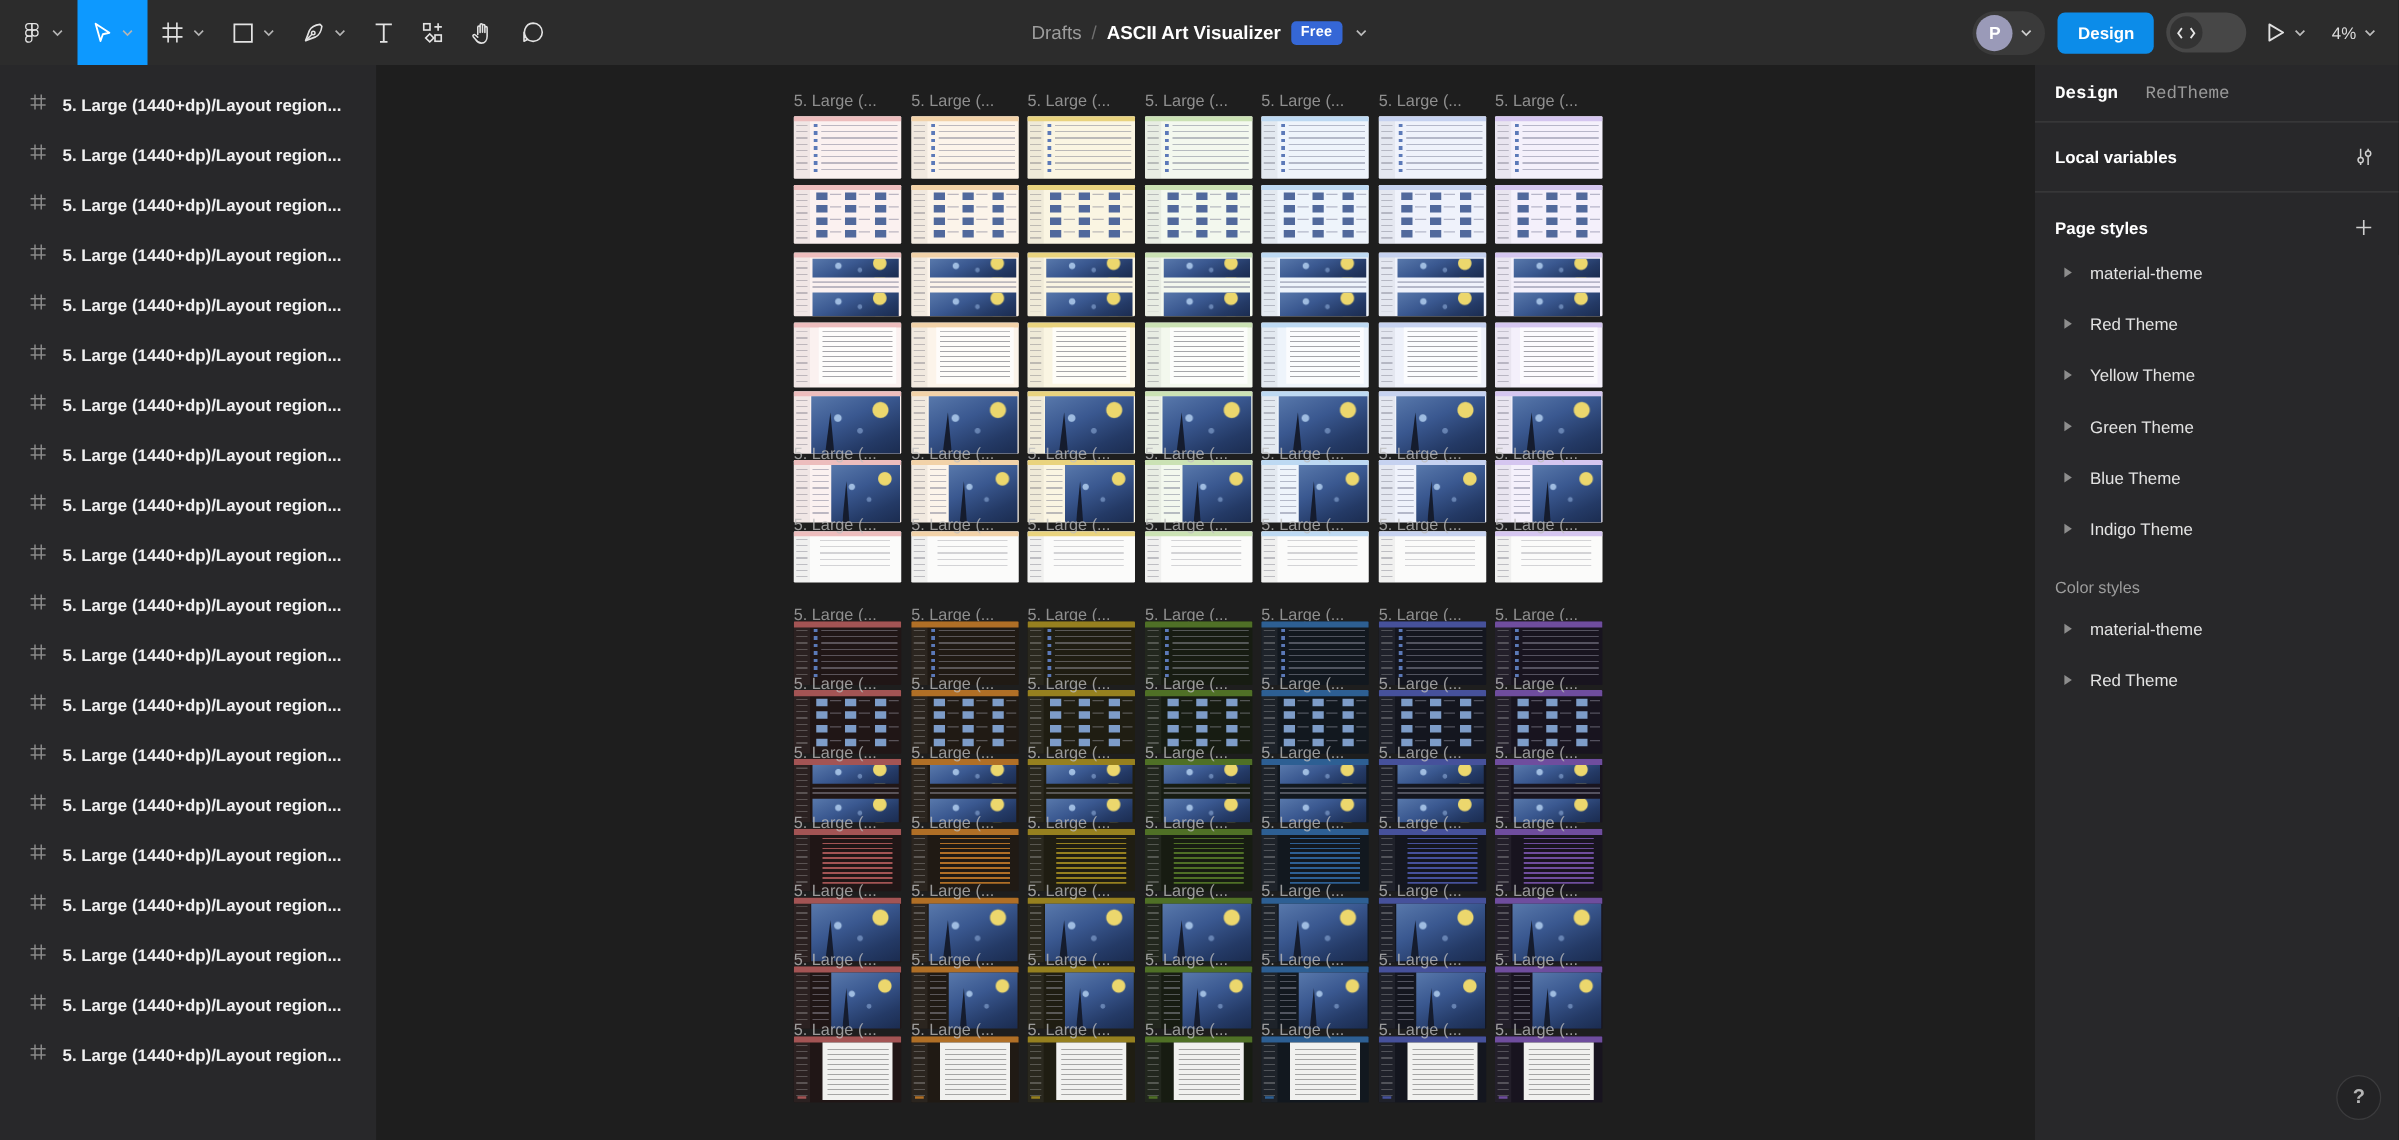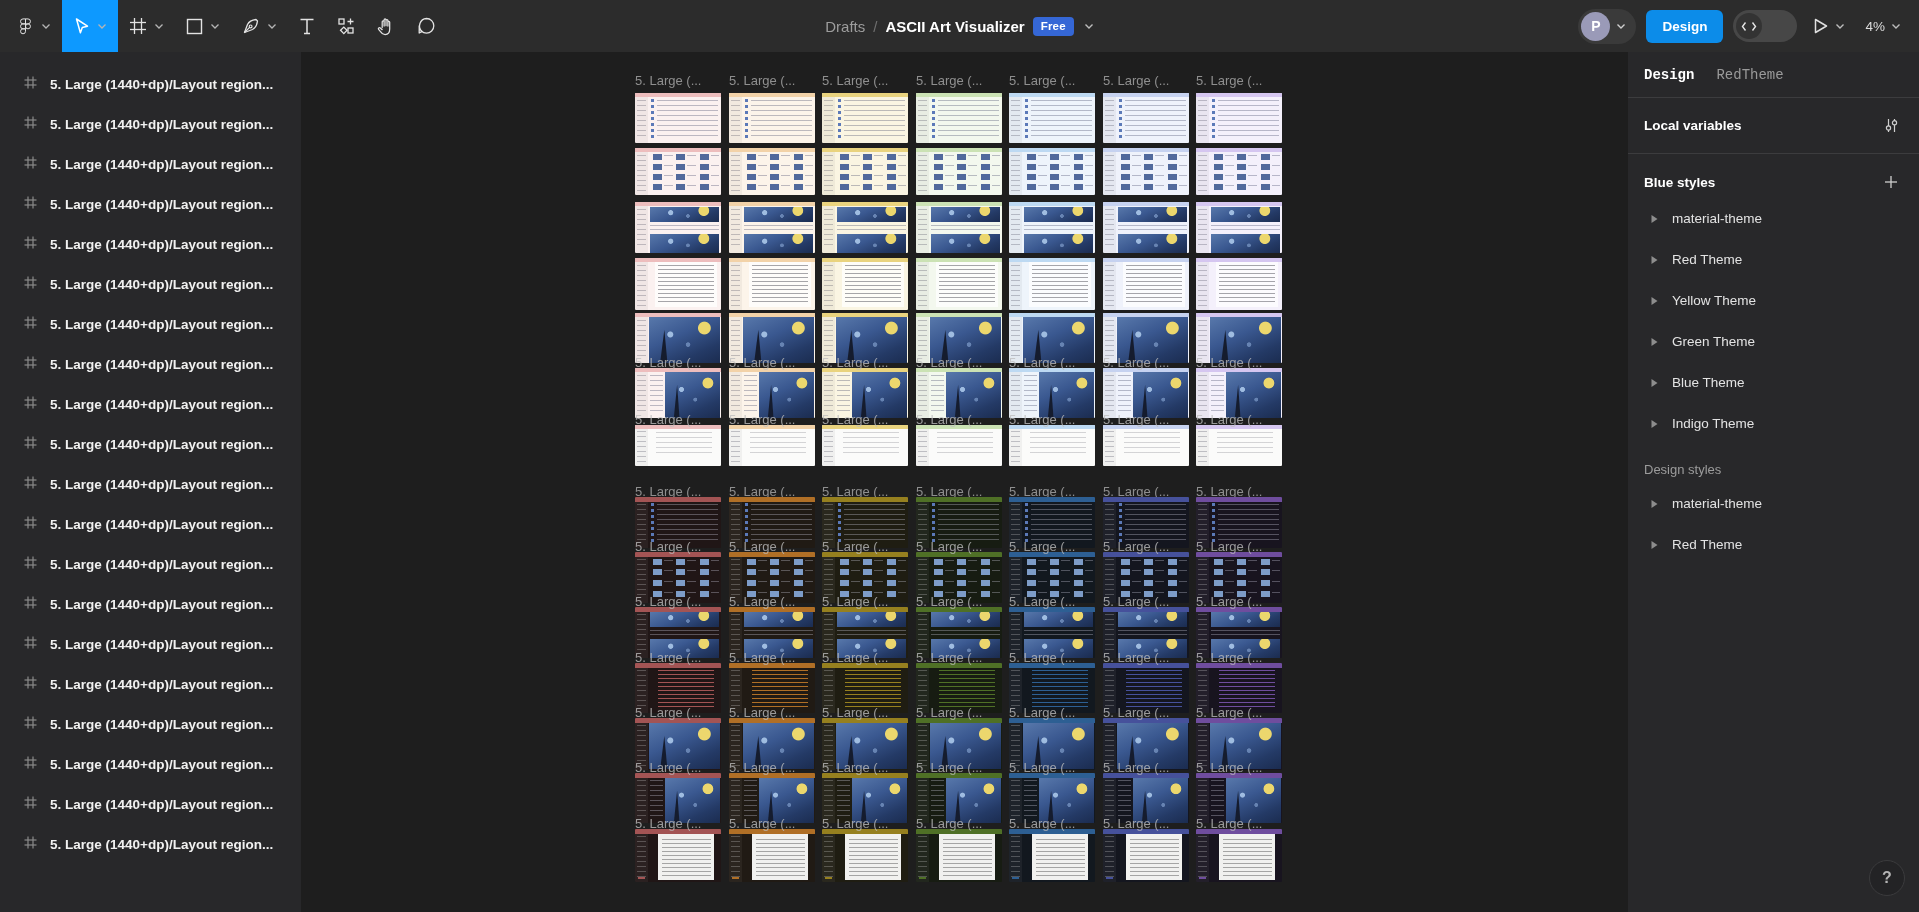--- a/index.html
+++ b/index.html
@@ -1618,21 +1618,21 @@
       <svg width="15" height="15" viewBox="0 0 15 15">
           <line x1="4.5" y1="1" x2="4.5" y2="14" stroke="#cfcfcf" stroke-width="1.2"></line>
           <line x1="10.5" y1="1" x2="10.5" y2="14" stroke="#cfcfcf" stroke-width="1.2"></line>
           <circle cx="4.5" cy="10" r="2.1" fill="#28282a" stroke="#cfcfcf" stroke-width="1.2"></circle>
           <circle cx="10.5" cy="4.8" r="2.1" fill="#28282a" stroke="#cfcfcf" stroke-width="1.2"></circle>
         </svg>
     </span>
   </div>
 
   <div class="rp-styles-head">
-    <div class="rp-title">Blue styles</div>
+    <div class="rp-title">Page styles</div>
     <span class="icon-btn">
       <svg width="14" height="14" viewBox="0 0 14 14">
           <line x1="7" y1="1" x2="7" y2="13" stroke="#cfcfcf" stroke-width="1.3"></line>
           <line x1="1" y1="7" x2="13" y2="7" stroke="#cfcfcf" stroke-width="1.3"></line>
         </svg>
     </span>
   </div>
 
   <div id="style-groups">
       <div class="style-item">
@@ -1664,21 +1664,21 @@
             <path d="M1.5 1 L7.5 5 L1.5 9 Z" fill="#8d8d8d"></path>
           </svg></span>
         <span class="sname">Blue Theme</span>
       </div>
       <div class="style-item">
         <span><svg class="tri" width="9" height="10" viewBox="0 0 9 10">
             <path d="M1.5 1 L7.5 5 L1.5 9 Z" fill="#8d8d8d"></path>
           </svg></span>
         <span class="sname">Indigo Theme</span>
       </div>
-      <div class="group-title">Design styles</div>
+      <div class="group-title">Color styles</div>
       <div class="style-item">
         <span><svg class="tri" width="9" height="10" viewBox="0 0 9 10">
             <path d="M1.5 1 L7.5 5 L1.5 9 Z" fill="#8d8d8d"></path>
           </svg></span>
         <span class="sname">material-theme</span>
       </div>
       <div class="style-item">
         <span><svg class="tri" width="9" height="10" viewBox="0 0 9 10">
             <path d="M1.5 1 L7.5 5 L1.5 9 Z" fill="#8d8d8d"></path>
           </svg></span>

